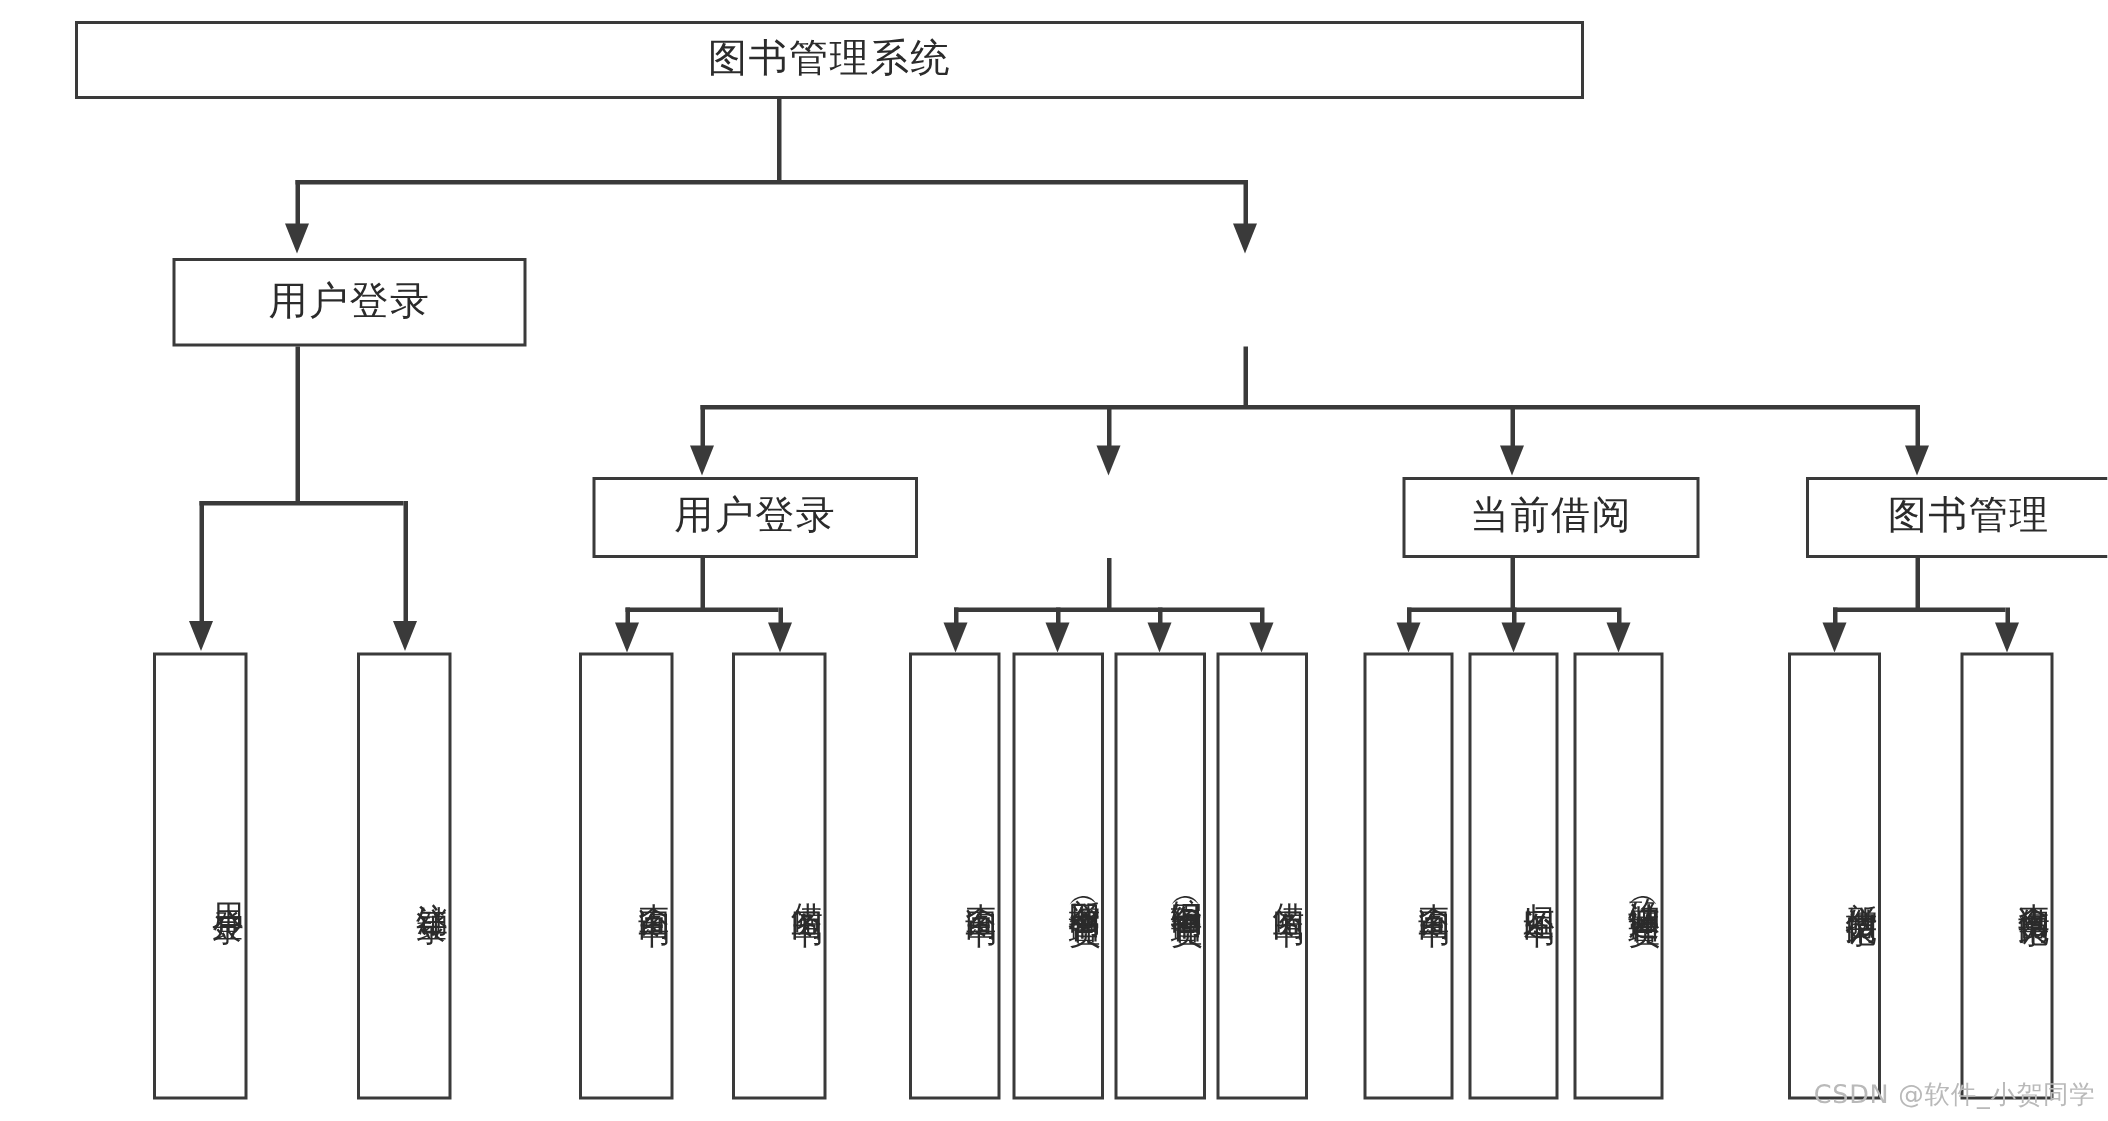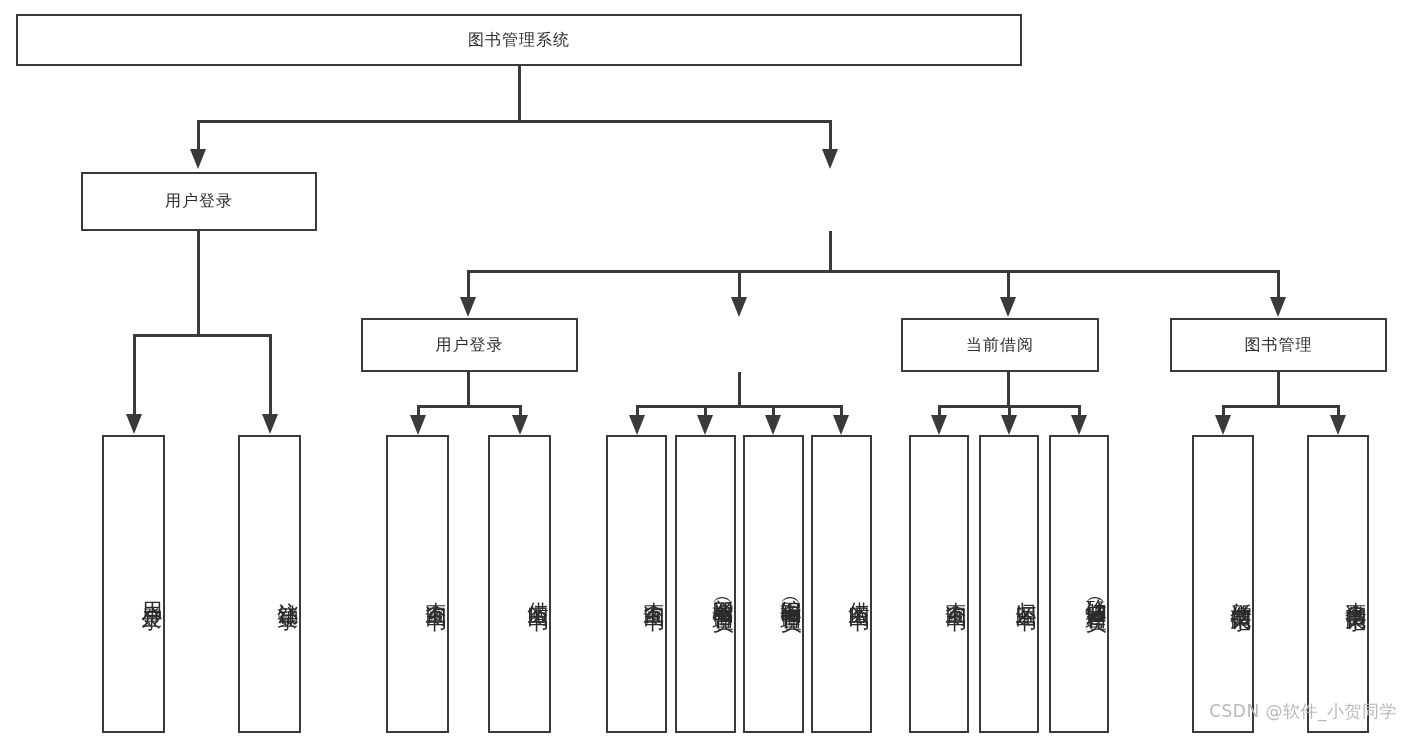--- a/index.html
+++ b/index.html
@@ -21,22 +21,23 @@
     position: absolute;
     box-sizing: border-box;
     border: 2.5px solid #3a3a3a;
     background: #ffffff;
     display: flex;
     align-items: center;
     justify-content: center;
     color: #2b2b2b;
   }
   .node.horiz {
-    font-size: 16px;
+    font-size: 26px;
     letter-spacing: 1px;
+    margin-left: 34px;
   }
   .node.vert {
     writing-mode: vertical-rl;
     text-orientation: upright;
     font-size: 21px;
     letter-spacing: 3px;
     align-items: flex-start;
     justify-content: center;
     padding-top: 14px;
   }
@@ -57,21 +58,21 @@
     position: absolute;
     width: 0;
     height: 0;
     border-left: 8px solid transparent;
     border-right: 8px solid transparent;
     border-top: 20px solid #3a3a3a;
   }
   #watermark {
     position: absolute;
     right: 8px;
-    bottom: 24px;
+    bottom: 6px;
     font-size: 17px;
     color: #b9b9b9;
     white-space: nowrap;
     letter-spacing: 0.5px;
   }
 </style>
 </head>
 <body>
 
 <div id="canvas">

